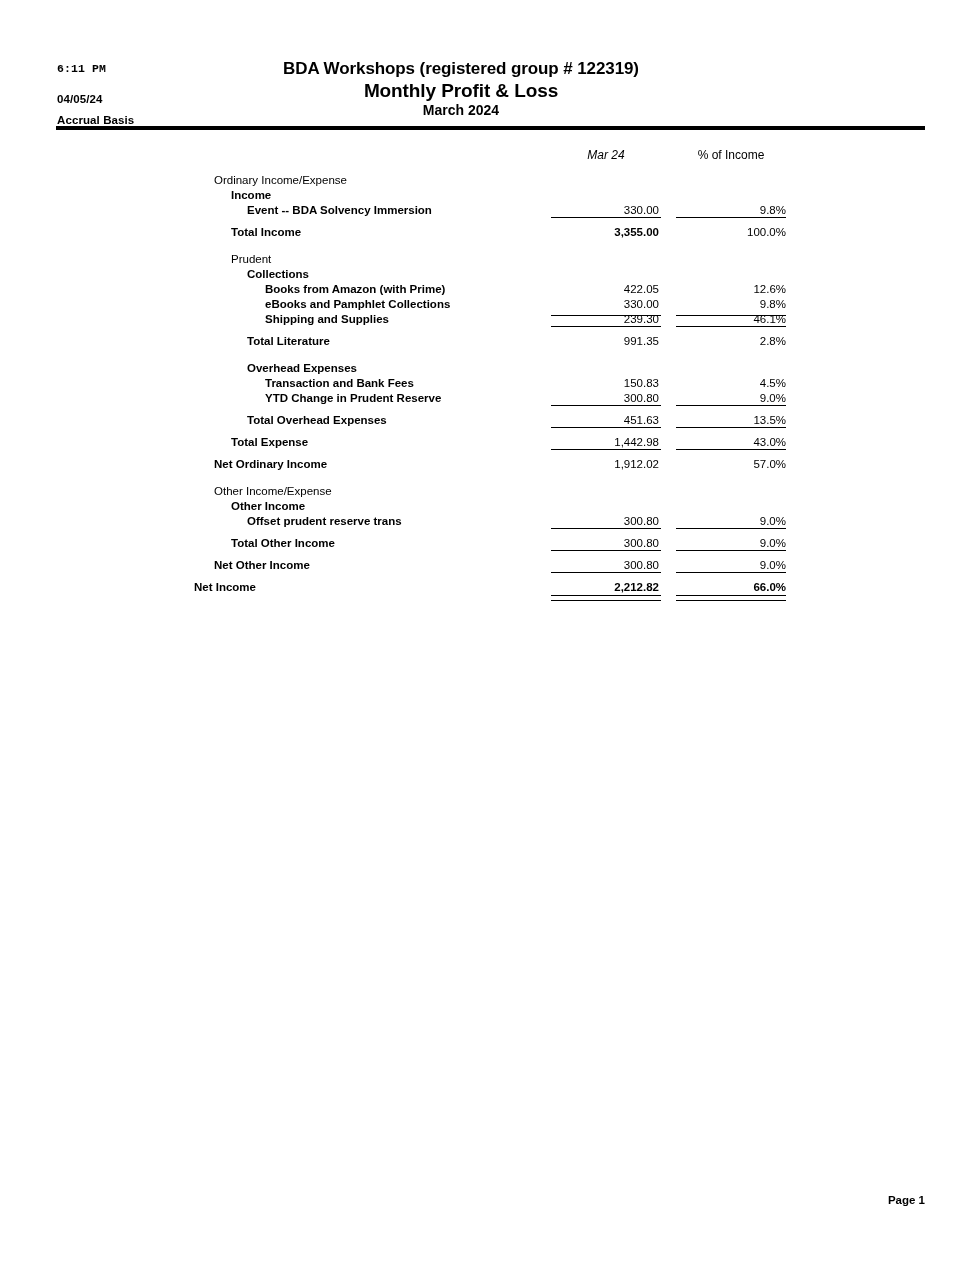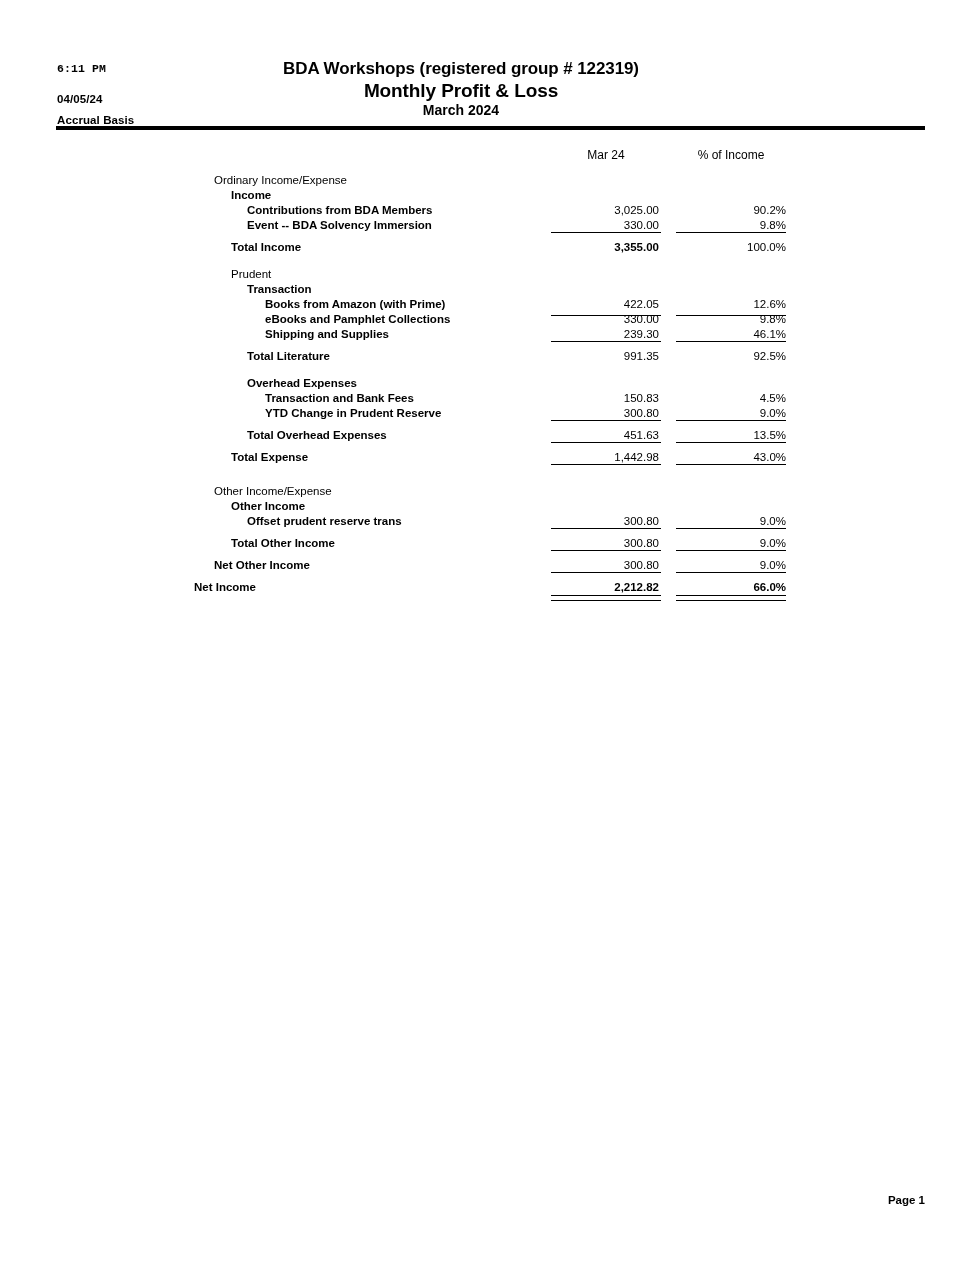--- a/index.html
+++ b/index.html
@@ -87,21 +87,21 @@
     width: 980px;
     height: 22px;
   }
   .col-head {
     position: absolute;
     font-size: 12px;
     font-weight: normal;
     text-align: center;
     line-height: 14px;
   }
-  .col-head.amount  { left: 551px; width: 110px; }
+  .col-head.amount  { left: 551px; width: 110px; font-style: italic; }
   .col-head.percent { left: 676px; width: 110px; }
   .col-head-rule {
     position: absolute;
     top: 167px;
     height: 1px;
     background: #000000;
   }
   .col-head-rule.amount  { left: 551px; width: 110px; }
   .col-head-rule.percent { left: 676px; width: 110px; }
 
@@ -210,44 +210,39 @@
 
   <div class="table">
 
     <div class="row">
       <span class="label n i1">Ordinary Income/Expense</span>
     </div>
     <div class="row">
       <span class="label b i2">Income</span>
     </div>
     <div class="row">
-      <span class="label b i3">Contributions from BDA Members</span>
-      <span class="val n amount">3,025.00</span>
-      <span class="val n percent">90.2%</span>
-    </div>
-    <div class="row">
       <span class="label b i3">Event -- BDA Solvency Immersion</span>
       <span class="val n amount">330.00</span>
       <span class="val n percent">9.8%</span>
       <span class="rule amount bottom"></span>
       <span class="rule percent bottom"></span>
     </div>
     <div class="row spacer-sm"></div>
     <div class="row">
       <span class="label b i2">Total Income</span>
       <span class="val b amount">3,355.00</span>
       <span class="val n percent">100.0%</span>
     </div>
     <div class="row spacer-md"></div>
 
     <div class="row">
       <span class="label n i2">Prudent</span>
     </div>
     <div class="row">
-      <span class="label b i3">Transaction</span>
+      <span class="label b i3">Collections</span>
     </div>
     <div class="row">
       <span class="label b i4">Books from Amazon (with Prime)</span>
       <span class="val n amount">422.05</span>
       <span class="val n percent">12.6%</span>
     </div>
     <div class="row">
       <span class="label b i4">eBooks and Pamphlet Collections</span>
       <span class="val n amount">330.00</span>
       <span class="val n percent">9.8%</span>
@@ -256,21 +251,21 @@
       <span class="label b i4">Shipping and Supplies</span>
       <span class="val n amount">239.30</span>
       <span class="val n percent">46.1%</span>
       <span class="rule amount bottom"></span>
       <span class="rule percent bottom"></span>
     </div>
     <div class="row spacer-sm"></div>
     <div class="row">
       <span class="label b i3">Total Literature</span>
       <span class="val n amount">991.35</span>
-      <span class="val n percent">92.5%</span>
+      <span class="val n percent">2.8%</span>
     </div>
     <div class="row spacer-md"></div>
 
     <div class="row">
       <span class="label b i3">Overhead Expenses</span>
     </div>
     <div class="row">
       <span class="label b i4">Transaction and Bank Fees</span>
       <span class="val n amount">150.83</span>
       <span class="val n percent">4.5%</span>
@@ -292,20 +287,25 @@
     </div>
     <div class="row spacer-sm"></div>
     <div class="row">
       <span class="label b i2">Total Expense</span>
       <span class="val n amount">1,442.98</span>
       <span class="val n percent">43.0%</span>
       <span class="rule amount bottom"></span>
       <span class="rule percent bottom"></span>
     </div>
     <div class="row spacer-sm"></div>
+    <div class="row">
+      <span class="label b i1">Net Ordinary Income</span>
+      <span class="val n amount">1,912.02</span>
+      <span class="val n percent">57.0%</span>
+    </div>
     <div class="row spacer-md"></div>
 
     <div class="row">
       <span class="label n i1">Other Income/Expense</span>
     </div>
     <div class="row">
       <span class="label b i2">Other Income</span>
     </div>
     <div class="row">
       <span class="label b i3">Offset prudent reserve trans</span>

